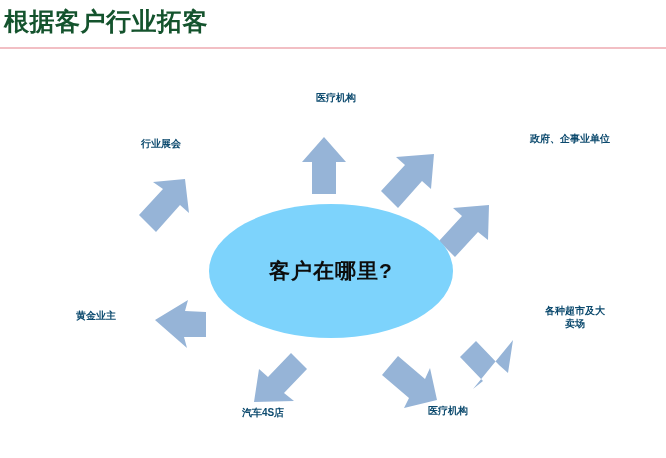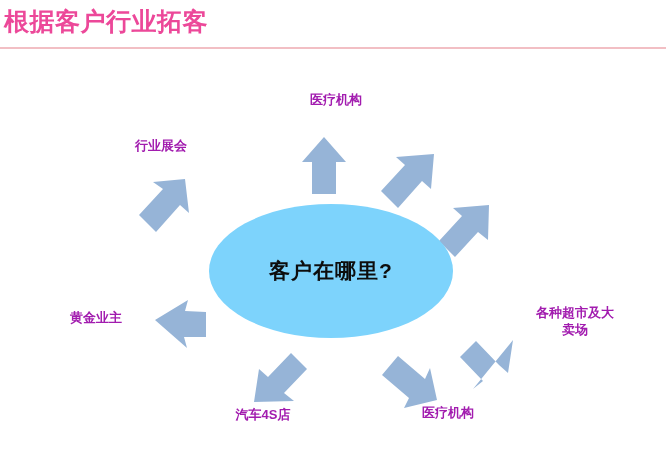--- a/index.html
+++ b/index.html
@@ -22,21 +22,21 @@
     top: 0;
     width: 666px;
     height: 50px;
   }
   #slide-title {
     position: absolute;
     left: 4px;
     top: 5px;
     font-size: 25px;
     font-weight: bold;
-    color: #ec4899;
+    color: #14532d;
     letter-spacing: 0.5px;
     white-space: nowrap;
   }
   #title-divider {
     position: absolute;
     left: 0;
     top: 47px;
     width: 666px;
     height: 2px;
     background: #f2bfc4;
@@ -75,23 +75,23 @@
     font-size: 21px;
     font-weight: bold;
     color: #0d0d0d;
     letter-spacing: 1px;
     white-space: nowrap;
   }
 
   
   .spoke-label {
     position: absolute;
-    font-size: 13px;
+    font-size: 10px;
     font-weight: bold;
-    color: #a21caf;
+    color: #0c4a6e;
     line-height: 1.32;
     white-space: pre-line;
   }
   .lbl-center { text-align: center; }
   .lbl-left   { text-align: right; }
 
   #label-medical      { left: 271px; top:  41px; width: 130px; }
   #label-media        { left:  96px; top:  87px; width: 130px; }
   #label-government   { left: 420px; top:  82px; width: 190px; }
   #label-education    { left: 478px; top: 147px; width: 176px; }
@@ -146,20 +146,21 @@
   </svg>
 
   <div id="center-node">
     <span id="center-label">客户在哪里?</span>
   </div>
 
   <div id="label-medical" class="spoke-label lbl-center">医疗机构</div>
 
   <div id="label-media" class="spoke-label lbl-center">行业展会</div>
 
+  <div id="label-government" class="spoke-label lbl-left">政府、企事业单位</div>
 
 
   <div id="label-supermarket" class="spoke-label lbl-center">各种超市及大
 卖场</div>
 
   <div id="label-exhibition" class="spoke-label lbl-center">医疗机构</div>
 
   <div id="label-auto4s" class="spoke-label lbl-center">汽车4S店</div>
 
   <div id="label-goldowner" class="spoke-label lbl-center">黄金业主</div>

